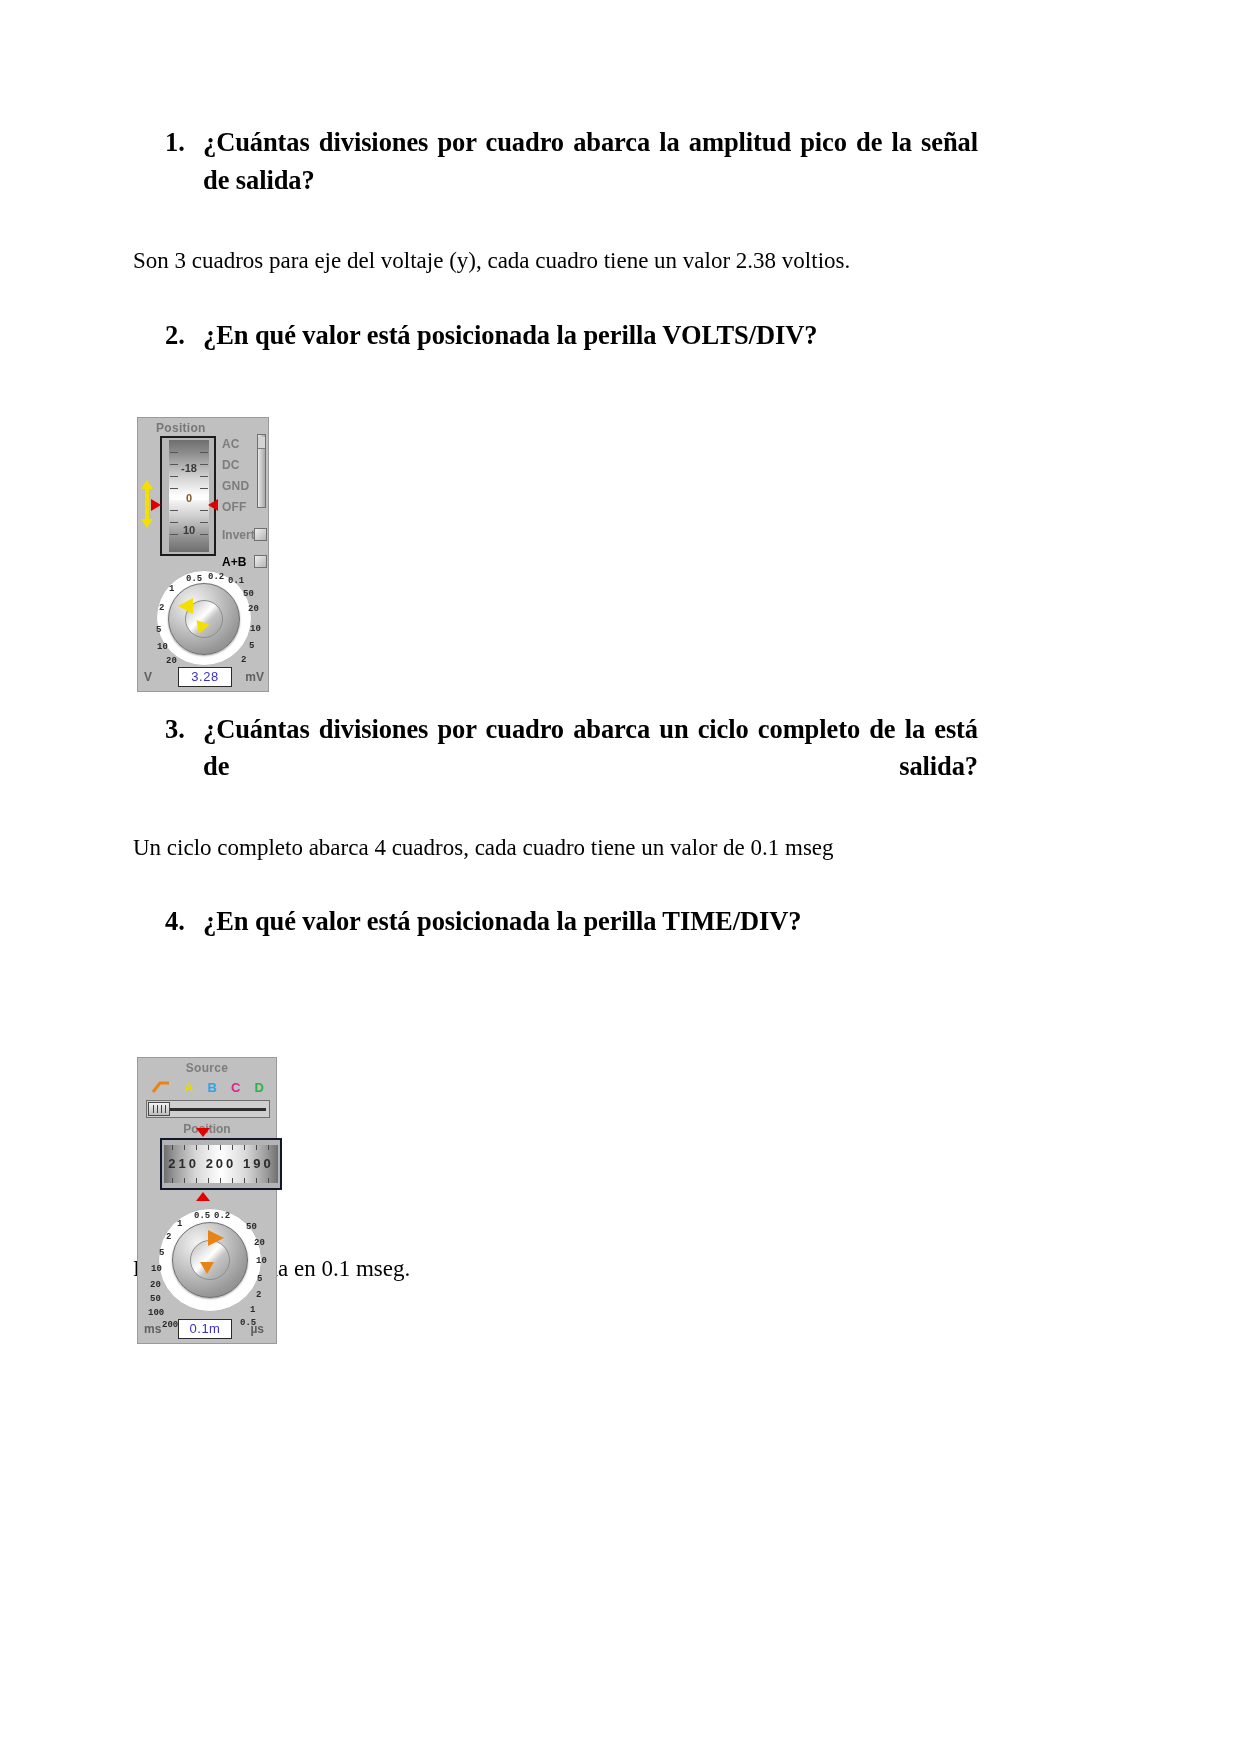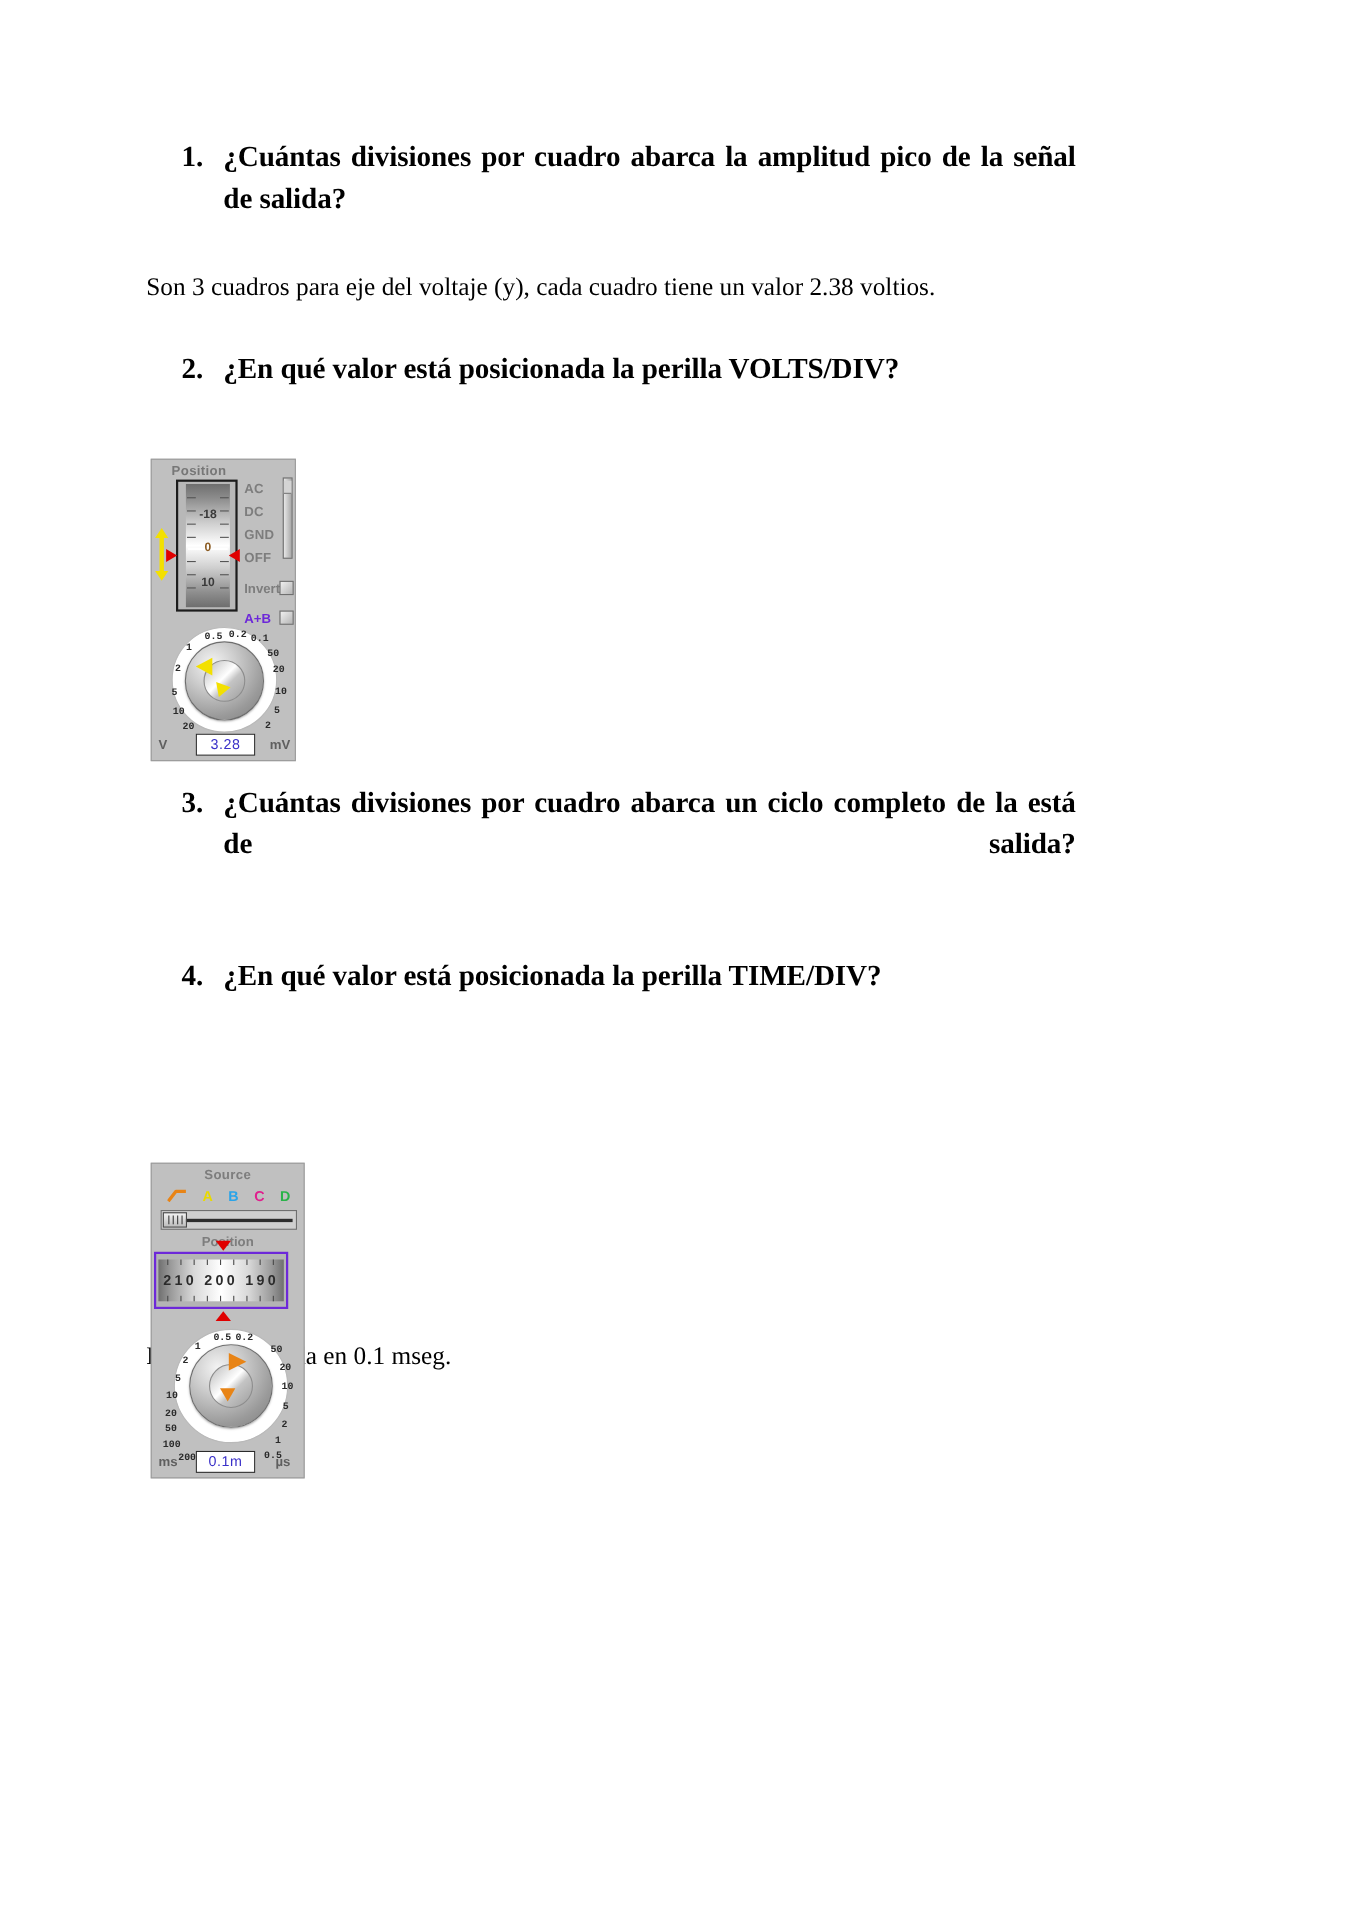--- a/index.html
+++ b/index.html
@@ -200,21 +200,21 @@
     border-bottom: 1px solid #7a7a7a;
   }
   .lbl-invert {
     position: absolute;
     left: 84px; top: 110px;
     font-size: 12px; color: #7d7d7d; font-weight: bold;
   }
   .lbl-ab {
     position: absolute;
     left: 84px; top: 137px;
-    font-size: 12px; color: #6d28d9; font-weight: bold;
+    font-size: 12px; color: #000000; font-weight: bold;
   }
   .btn-sq {
     position: absolute;
     width: 13px; height: 13px;
     background: linear-gradient(135deg,#f0f0f0,#b4b4b4);
     border: 1px solid #6f6f6f;
     box-sizing: border-box;
   }
   .btn-invert { left: 116px; top: 110px; }
   .btn-ab     { left: 116px; top: 137px; }
@@ -388,23 +388,23 @@
     background: #3d3d3d;
   }
   .lbl-position-t {
     position: absolute;
     left: 0; right: 0; top: 64px;
     text-align: center;
     font-size: 12px; color: #7d7d7d; font-weight: bold;
   }
   .hpos-frame {
     position: absolute;
-    left: 2px; top: 80px;
+    left: 22px; top: 80px;
     width: 122px; height: 52px;
-    border: 2px solid #6d28d9;
+    border: 2px solid #0f172a;
     background: #b4b4b4;
     box-sizing: border-box;
   }
   .hpos-track {
     position: absolute;
     left: 2px; top: 5px;
     width: 114px; height: 38px;
     background: linear-gradient(to right,
         #6f6f6f 0%, #9b9b9b 10%, #d8d8d8 28%,
         #ffffff 50%, #d8d8d8 72%, #9b9b9b 90%, #6f6f6f 100%);
@@ -505,20 +505,21 @@
 
     <div class="sp-c"></div>
 
     <div class="qitem">
       <div class="qnum">3.</div>
       <div class="qtext spread">¿Cuántas divisiones por cuadro abarca un ciclo completo de la está de salida?</div>
     </div>
 
     <div class="sp-a"></div>
 
+    <p class="body">Un ciclo completo abarca 4 cuadros, cada cuadro tiene un valor de 0.1 mseg</p>
 
     <div class="sp-c"></div>
 
     <div class="qitem">
       <div class="qnum">4.</div>
       <div class="qtext">¿En qué valor está posicionada la perilla TIME/DIV?</div>
     </div>
 
     <div style="height:310px"></div>
 

